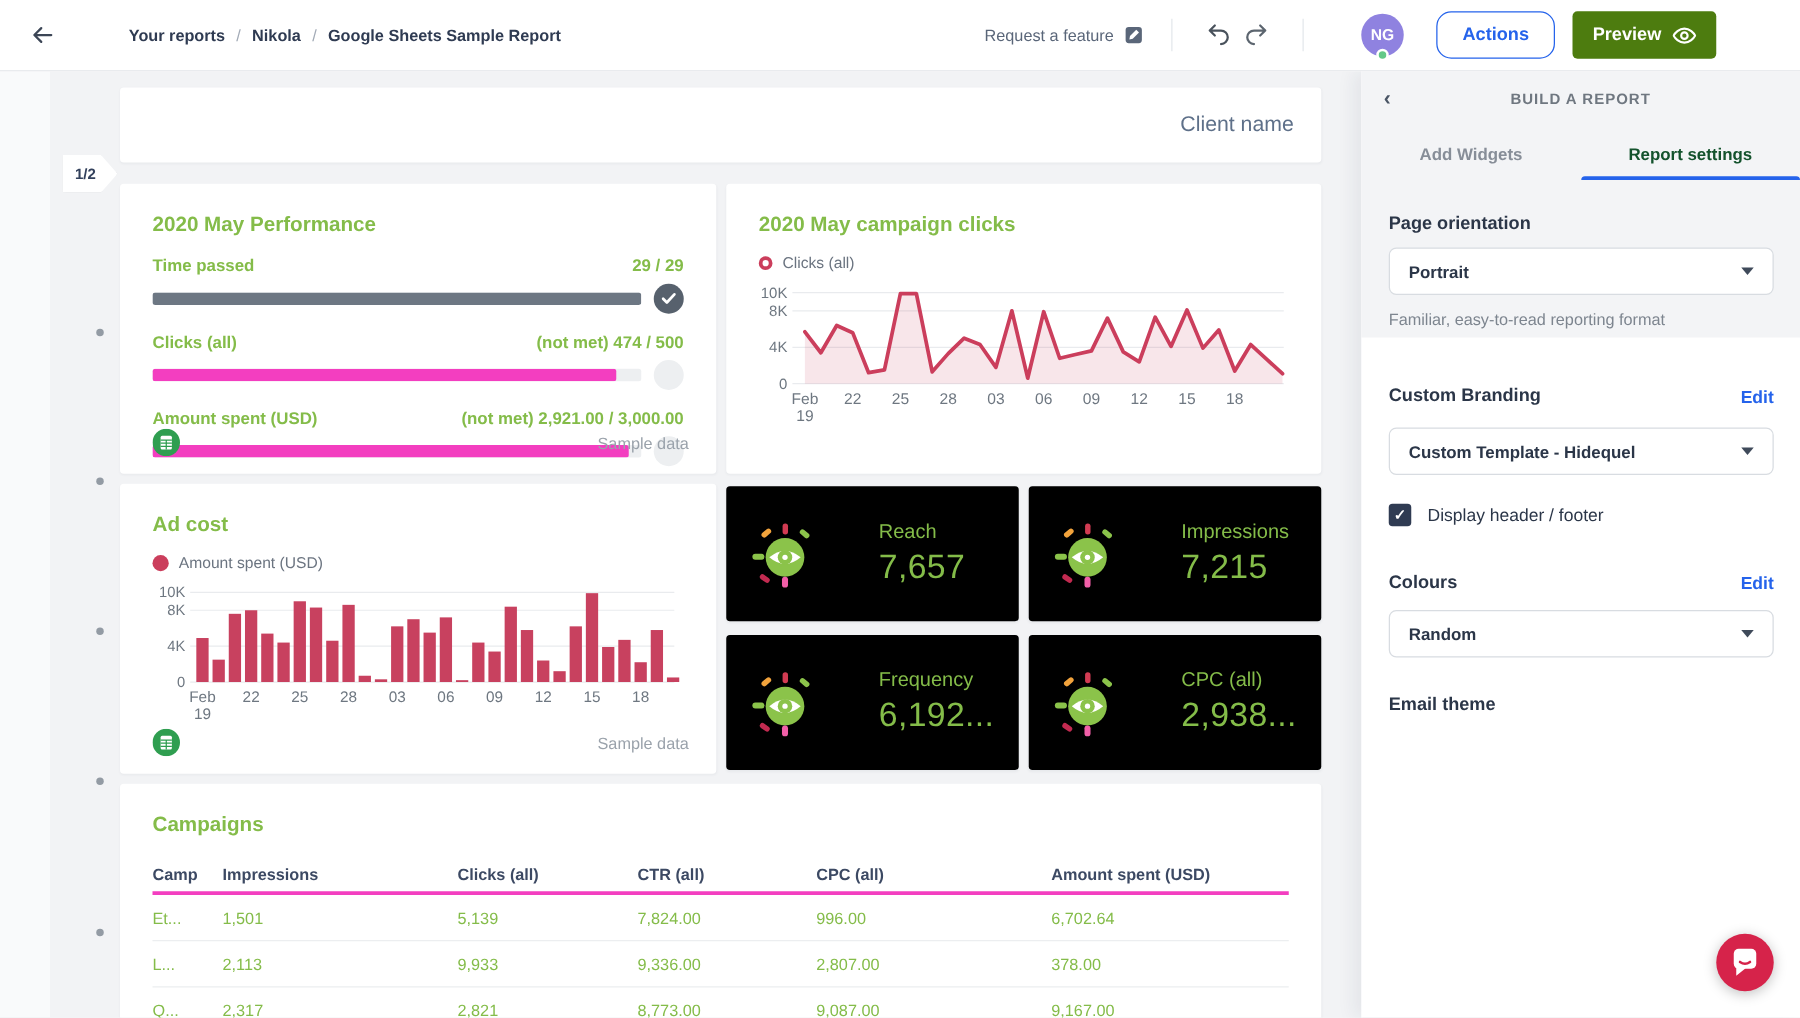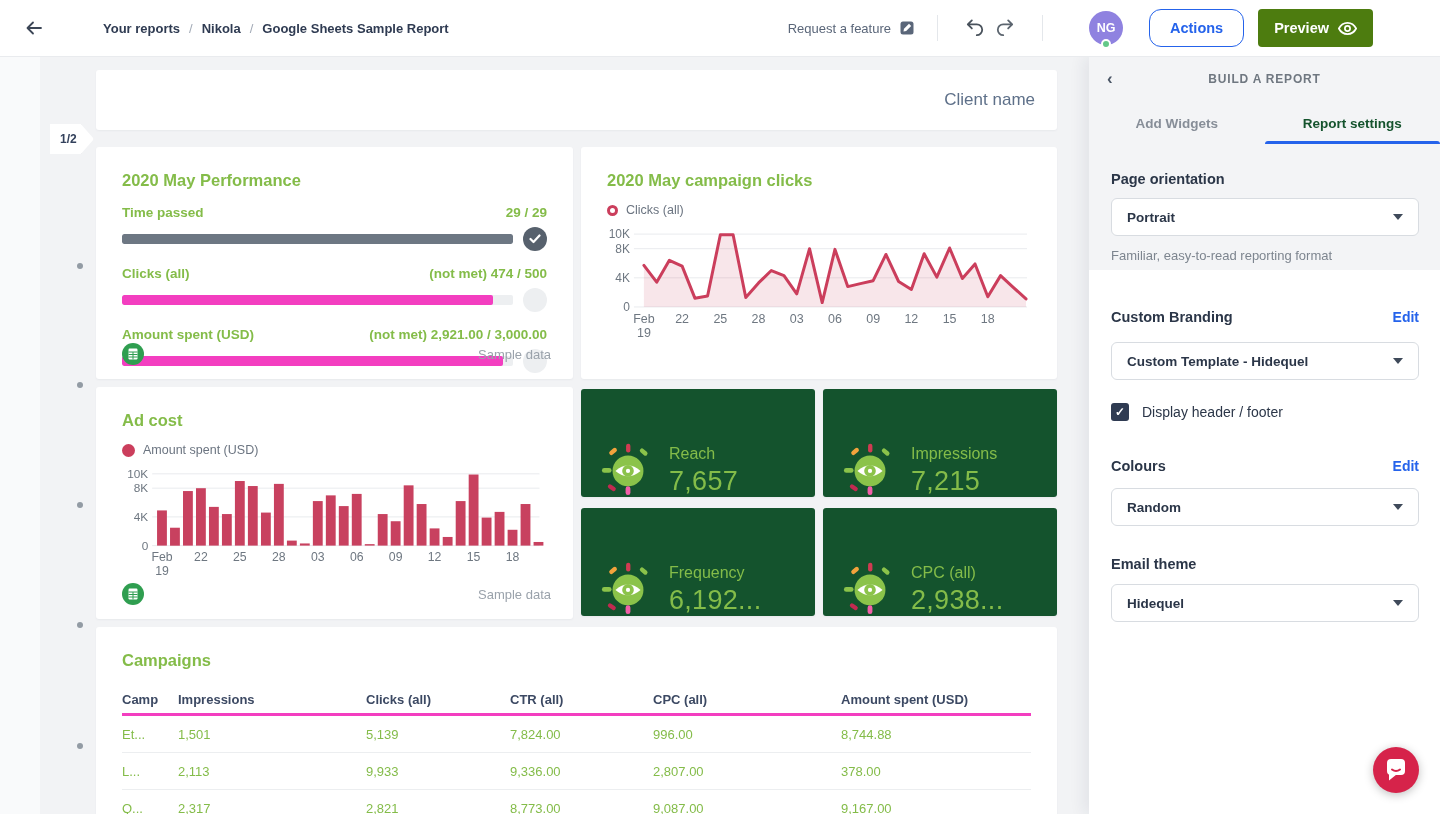--- a/index.html
+++ b/index.html
@@ -71,22 +71,22 @@
   .legend { display:flex; align-items:center; gap:8px; margin-top:13px; font-size:12.5px; color:#6b7480; }
   .lg-ring { width:11px; height:11px; border-radius:50%; border:3px solid #cb3e5c; background:#fff; }
   .lg-dot  { width:13px; height:13px; border-radius:50%; background:#cb3e5c; }
   .chart-svg { display:block; margin-top:8px; width:100%; }
   svg text { font-family:"Liberation Sans", sans-serif; }
 
   
   .stat-grid { position:absolute; left:581px; top:332px; width:476px; height:229px;
                display:grid; grid-template-columns:234px 234px; grid-template-rows:108px 108px;
                gap:11px 8px; }
-  .stat-card { background:#14532d; border-radius:3px; box-shadow:0 1px 2px rgba(40,50,70,.05);
-               display:flex; align-items:flex-end; padding-left:18px; }
+  .stat-card { background:#000000; border-radius:3px; box-shadow:0 1px 2px rgba(40,50,70,.05);
+               display:flex; align-items:center; padding-left:18px;gap:34px; }
   .stat-text { margin-left:12px; }
   .stat-label { font-size:16px; color:#84bc49; }
   .stat-value { font-size:27px; color:#84bc49; margin-top:3px; font-weight:500; letter-spacing:.3px; }
 
   
   .w-campaigns { left:96px; top:570px; width:961px; height:280px; }
   .tbl { margin-top:16px; width:100%; }
   .tbl-row { display:grid; grid-template-columns:56px 188px 144px 143px 188px 1fr;
              align-items:center; height:37px; font-size:13px; }
   .tbl-head { color:#3c4963; font-weight:700; border-bottom:3px solid #f33ec0; height:30px; }
@@ -444,21 +444,21 @@
             <span>CTR (all)</span>
             <span>CPC (all)</span>
             <span>Amount spent (USD)</span>
           </div>
           <div class="tbl-row tbl-data">
             <span>Et...</span>
             <span>1,501</span>
             <span>5,139</span>
             <span>7,824.00</span>
             <span>996.00</span>
-            <span>8,744.88</span>
+            <span>6,702.64</span>
           </div>
           <div class="tbl-row tbl-data">
             <span>L...</span>
             <span>2,113</span>
             <span>9,933</span>
             <span>9,336.00</span>
             <span>2,807.00</span>
             <span>378.00</span>
           </div>
           <div class="tbl-row tbl-data">
@@ -511,24 +511,20 @@
       <div class="sb-row" style="margin-top:37px">
         <span class="sb-label">Colours</span>
         <span class="sb-edit">Edit</span>
       </div>
       <div class="sb-select" style="margin-top:14px">
         <span>Random</span>
         <span class="caret"></span>
       </div>
 
       <div class="sb-label" style="margin-top:30px">Email theme</div>
-      <div class="sb-select" style="margin-top:12px">
-        <span>Hidequel</span>
-        <span class="caret"></span>
-      </div>
     </div>
   </aside>
 </div>
 
 <button class="chat-fab">
   <svg width="46" height="46" viewBox="0 0 46 46">
       <rect x="14" y="12" width="18" height="16" rx="4" fill="#fff"></rect>
       <polygon points="16,26 16,33.5 23.5,27.5" fill="#fff"></polygon>
       <path d="M19 22.5 Q23 25.5 27 22.5" stroke="#d6234a" stroke-width="2" fill="none" stroke-linecap="round"></path>
     </svg>

